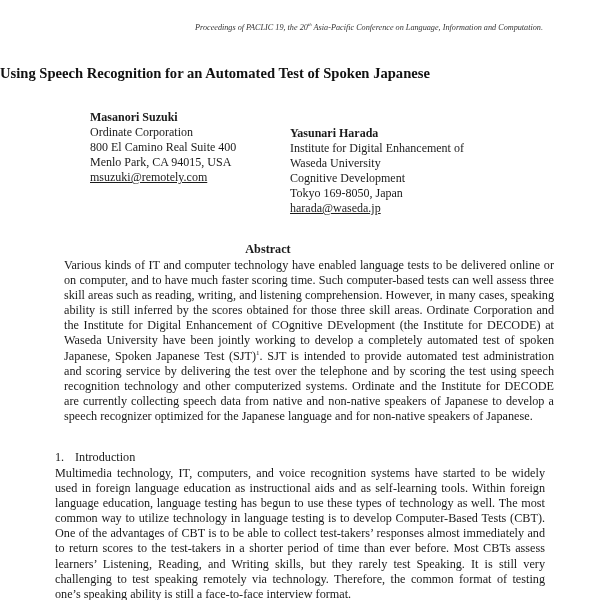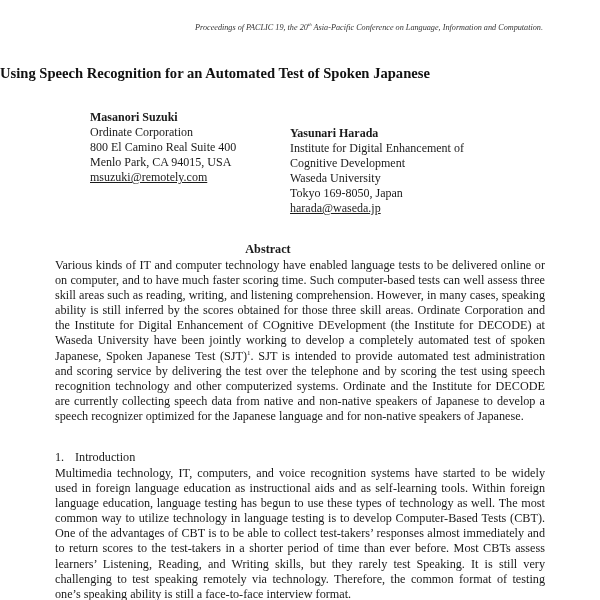--- a/index.html
+++ b/index.html
@@ -57,21 +57,21 @@
       top: 242px;
       left: 0;
       width: 536px;
       text-align: center;
       font-weight: bold;
       font-size: 12.2px;
     }
     .abstract-body {
       position: absolute;
       top: 258px;
-      left: 55px;
+      left: 64px;
       width: 490px;
       font-size: 12.2px;
       line-height: 15.1px;
       text-align: justify;
     }
     .abstract-body sup { font-size: 7px; line-height: 0; }
     .section-heading {
       position: absolute;
       top: 450px;
       left: 55px;
@@ -103,22 +103,22 @@
     <div class="name">Masanori Suzuki</div>
     <div>Ordinate Corporation</div>
     <div>800 El Camino Real Suite 400</div>
     <div>Menlo Park, CA 94015, USA</div>
     <div class="email">msuzuki@remotely.com</div>
   </div>
 
   <div class="author a2">
     <div class="name">Yasunari Harada</div>
     <div>Institute for Digital Enhancement of</div>
+    <div>Waseda University</div>
     <div>Cognitive Development</div>
-    <div>Waseda University</div>
     <div>Tokyo 169-8050, Japan</div>
     <div class="email">harada@waseda.jp</div>
   </div>
 
   <div class="abstract-heading">Abstract</div>
 
   <div class="abstract-body"><span>Various kinds of IT and computer technology have enabled language tests to be delivered online or on computer, and to have much faster scoring time. Such computer-based tests can well assess three skill areas such as reading, writing, and listening comprehension. However, in many cases, speaking ability is still inferred by the scores obtained for those three skill areas. Ordinate Corporation and the Institute for Digital Enhancement of COgnitive DEvelopment (the Institute for DECODE) at Waseda University have been jointly working to develop a completely automated test of spoken Japanese, Spoken Japanese Test (SJT)</span><sup>1</sup><span>.   SJT is intended to provide automated test administration and scoring service by delivering the test over the telephone and by scoring the test using speech recognition technology and other computerized systems. Ordinate and the Institute for DECODE are currently collecting speech data from native and non-native speakers of Japanese to develop a speech recognizer optimized for the Japanese language and for non-native speakers of Japanese.</span></div>
 
   <div class="section-heading"><span class="num">1.</span><span>Introduction</span></div>
 

